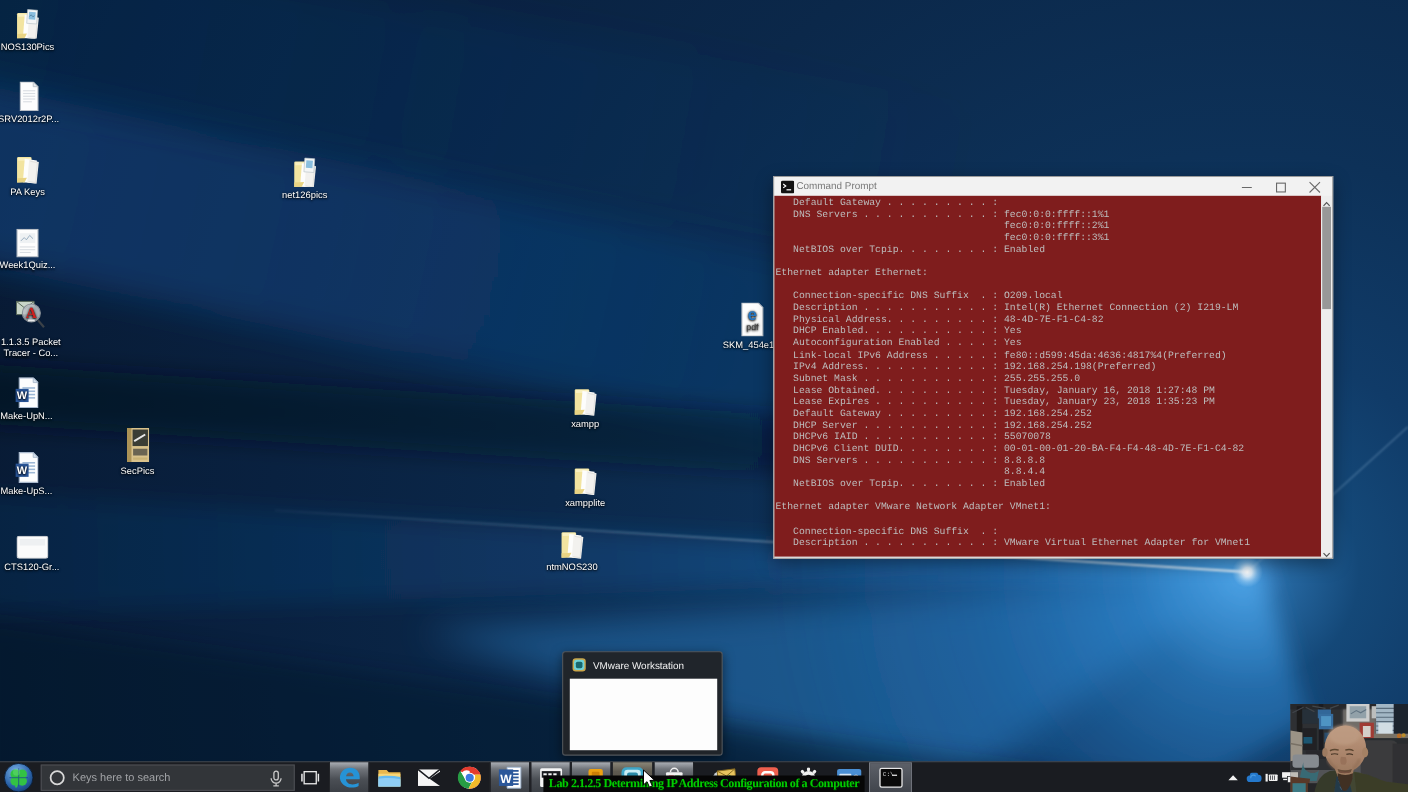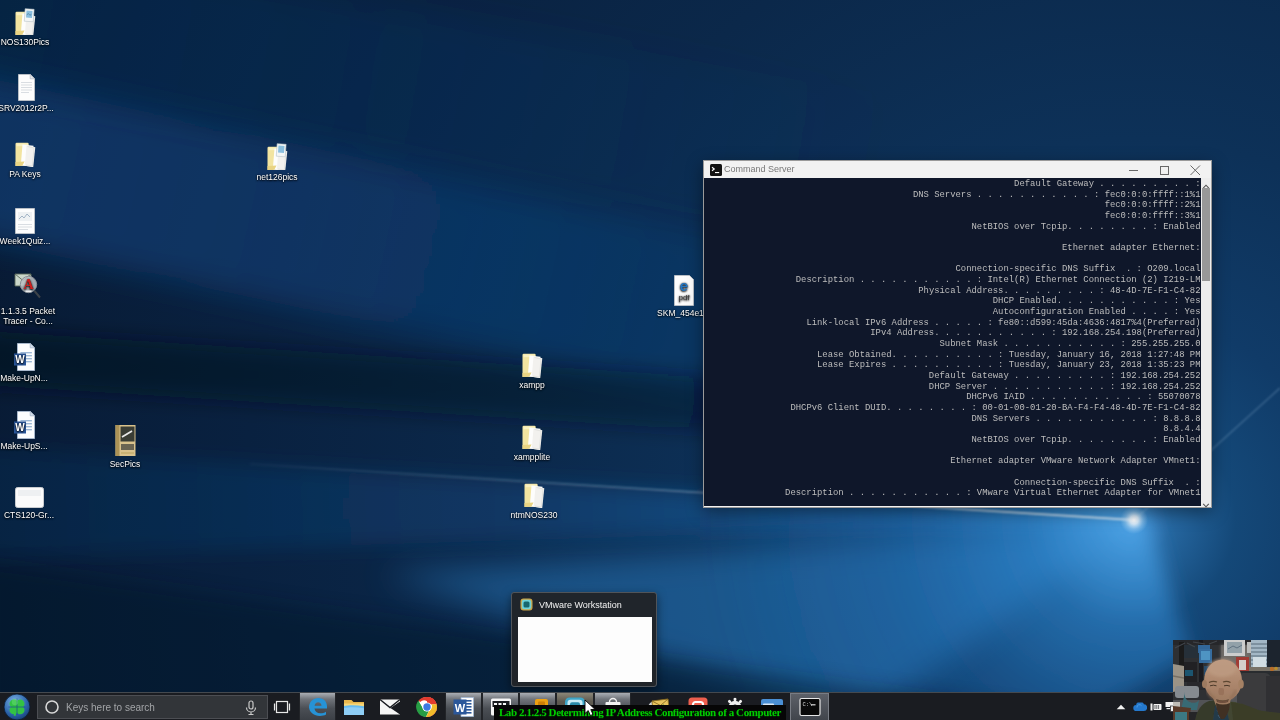--- a/index.html
+++ b/index.html
@@ -8,21 +8,21 @@
   #wall { position:absolute; left:0; top:0; }
 
   
   .dicon { position:absolute; width:76px; text-align:center; color:#fff; font-size:8.5px; line-height:10.3px; text-shadow:0 1px 2px rgba(0,0,0,.95),0 0 2px rgba(0,0,0,.75); }
   .dicon svg { display:block; margin:0 auto 2px auto; }
 
   
   #cmdwin { position:absolute; left:702.5px; top:159.5px; width:509px; height:348px; background:#f2f2f2; border:1px solid #9a9a9a; box-shadow:0 5px 16px rgba(0,0,0,.4); }
   #cmdtitle { position:absolute; left:0; top:0; width:100%; height:17.7px; background:#f2f2f2; }
   #cmdtitle .ttxt { position:absolute; left:20.5px; top:3.6px; font-size:9px; color:#787878; }
-  #cmdbody { position:absolute; left:0px; top:17.7px; width:497px; height:328.3px; background:#0f172a; overflow:hidden;text-align:right; }
+  #cmdbody { position:absolute; left:0px; top:17.7px; width:497px; height:328.3px; background:#7f1d1d; overflow:hidden; }
   #cmdbody pre { font-family:"Liberation Mono",monospace; font-size:8.9px; line-height:10.67px; color:#bdbdbd; padding:0.8px 0 0 1.5px; }
   #cmdscroll { position:absolute; right:0px; top:17.7px; width:10px; height:328.3px; background:#ededed; }
   #cmdthumb { position:absolute; left:1px; top:10px; width:8px; height:93px; background:#989898; }
   .scar { position:absolute; left:0; width:10px; height:10px; }
   .capbtn { position:absolute; top:0; width:31px; height:19px; }
 
   
   #vmpop { position:absolute; left:511px; top:592px; width:146px; height:95px; background:rgba(33,36,40,.97); border:1px solid #505459; border-radius:3px; box-shadow:0 3px 10px rgba(0,0,0,.5); }
   #vmpop .hd { position:absolute; left:8px; top:5px; height:14px; color:#f2f2f2; font-size:9px; line-height:14px; white-space:nowrap;text-align:center; }
   #vmpop .thumb { position:absolute; left:6px; top:24px; width:134px; height:65px; background:#fdfdfd; }
@@ -243,21 +243,21 @@
         </svg>
     Make-UpS...
   </div>
   <div class="dicon" style="left:-9px;top:487px">
     <svg width="29" height="21" viewBox="0 0 29 21">
       <rect x="0.5" y="0.5" width="28" height="20" rx="2" fill="#fbfbfb" stroke="#c9ccd0" stroke-width="1"></rect>
       <rect x="3" y="3" width="23" height="6" fill="#eef0f2"></rect>
     </svg>
     CTS120-Gr...
   </div>
-  <div class="dicon" style="left:87px;top:424px">
+  <div class="dicon" style="left:87px;top:388px">
     <svg width="25" height="33" viewBox="0 0 25 33">
       <path d="M2.5 1 L22.5 1 L22.5 32 L2.5 32 Z" fill="#d9c28c"></path>
       <path d="M2.5 1 L6.5 1 L6.5 32 L2.5 32 Z" fill="#ab9256"></path>
       <rect x="7.5" y="2.5" width="14" height="15" fill="#3a3d35"></rect>
       <path d="M9 13 l10-6" stroke="#e8e8e8" stroke-width="1.8"></path>
       <path d="M8 20h13v6h-13z" fill="#6a6452"></path>
       <path d="M8 28h13v2h-13z" fill="#c9b275"></path>
     </svg>
     SecPics
   </div>
@@ -282,21 +282,21 @@
     xampp
   </div>
   <div class="dicon" style="left:494px;top:422px">
     <svg width="23" height="28" viewBox="0 0 23 28">
           <g transform="translate(0,2)">
             <use href="#ofolder"></use>
           </g>
         </svg>
     xampplite
   </div>
-  <div class="dicon" style="left:496px;top:480px">
+  <div class="dicon" style="left:482px;top:480px">
     <svg width="23" height="28" viewBox="0 0 23 28">
           <g transform="translate(0,2)">
             <use href="#ofolder"></use>
           </g>
         </svg>
     ntmNOS230
   </div>
   <div class="dicon" style="left:646px;top:275px">
     <svg width="24" height="31" viewBox="0 0 24 31">
       <path d="M2.5 0.5 L17.5 0.5 L21.5 4.5 L21.5 30.5 L2.5 30.5 Z" fill="#fdfdfd" stroke="#b9bfc6" stroke-width="1"></path>
@@ -307,21 +307,21 @@
   </div>
 </div>
 
 <div id="cmdwin">
   <div id="cmdtitle">
     <svg style="position:absolute;left:6px;top:3px" width="12" height="12" viewBox="0 0 12 12">
           <rect x="0" y="0" width="12" height="12" rx="1.5" fill="#131313"></rect>
           <path d="M2 3.2l2.3 1.8L2 6.8" stroke="#fff" stroke-width="1.1" fill="none"></path>
           <rect x="5" y="8" width="4.2" height="1.1" fill="#fff"></rect>
         </svg>
-    <span class="ttxt">Command Server</span>
+    <span class="ttxt">Command Prompt</span>
     <div class="capbtn" style="left:414.5px;"><svg width="31" height="19">
             <line x1="11" y1="9.5" x2="20" y2="9.5" stroke="#696969" stroke-width="1"></line>
           </svg></div>
     <div class="capbtn" style="left:445.5px;"><svg width="31" height="19">
             <rect x="11.5" y="5.5" width="8" height="8" fill="none" stroke="#696969" stroke-width="1"></rect>
           </svg></div>
     <div class="capbtn" style="left:476.5px;"><svg width="31" height="19">
             <path d="M10.5 4.5l9.5 9.5M20 4.5l-9.5 9.5" stroke="#696969" stroke-width="1"></path>
           </svg></div>
   </div>

